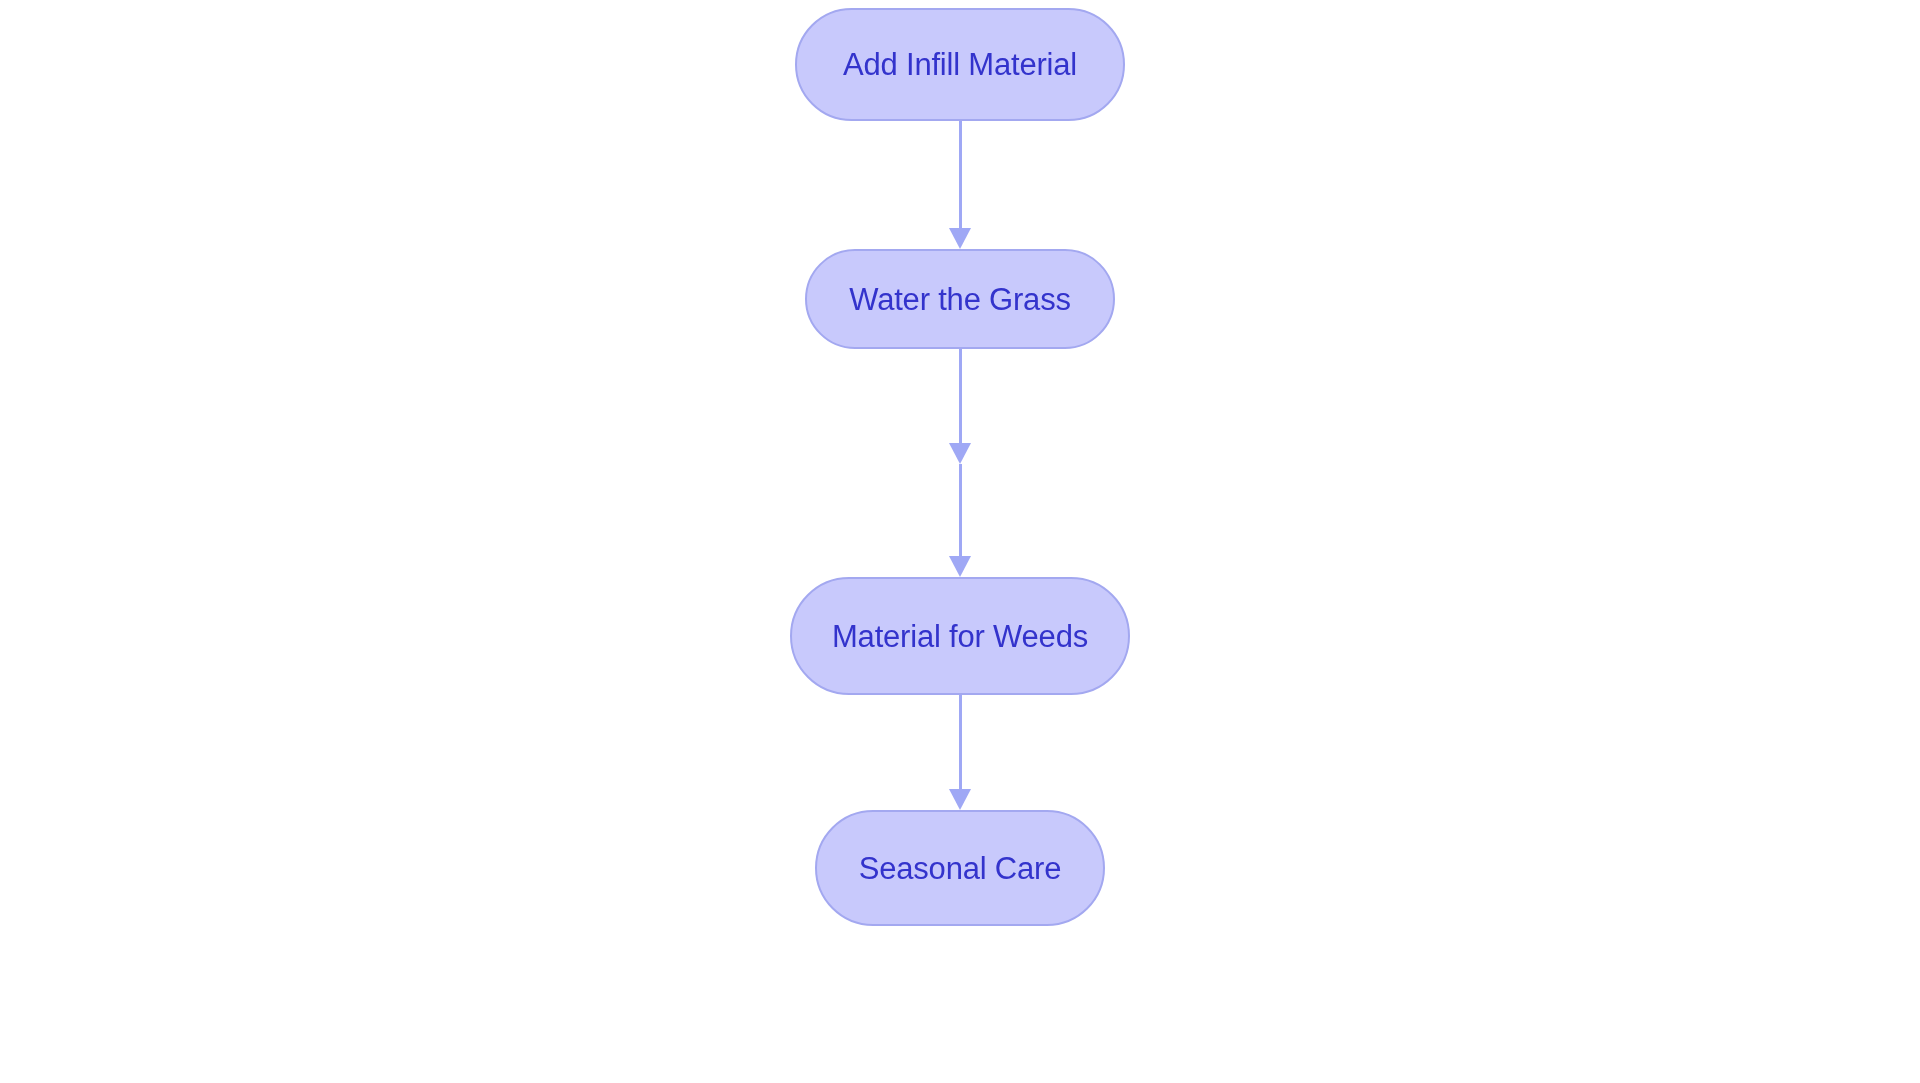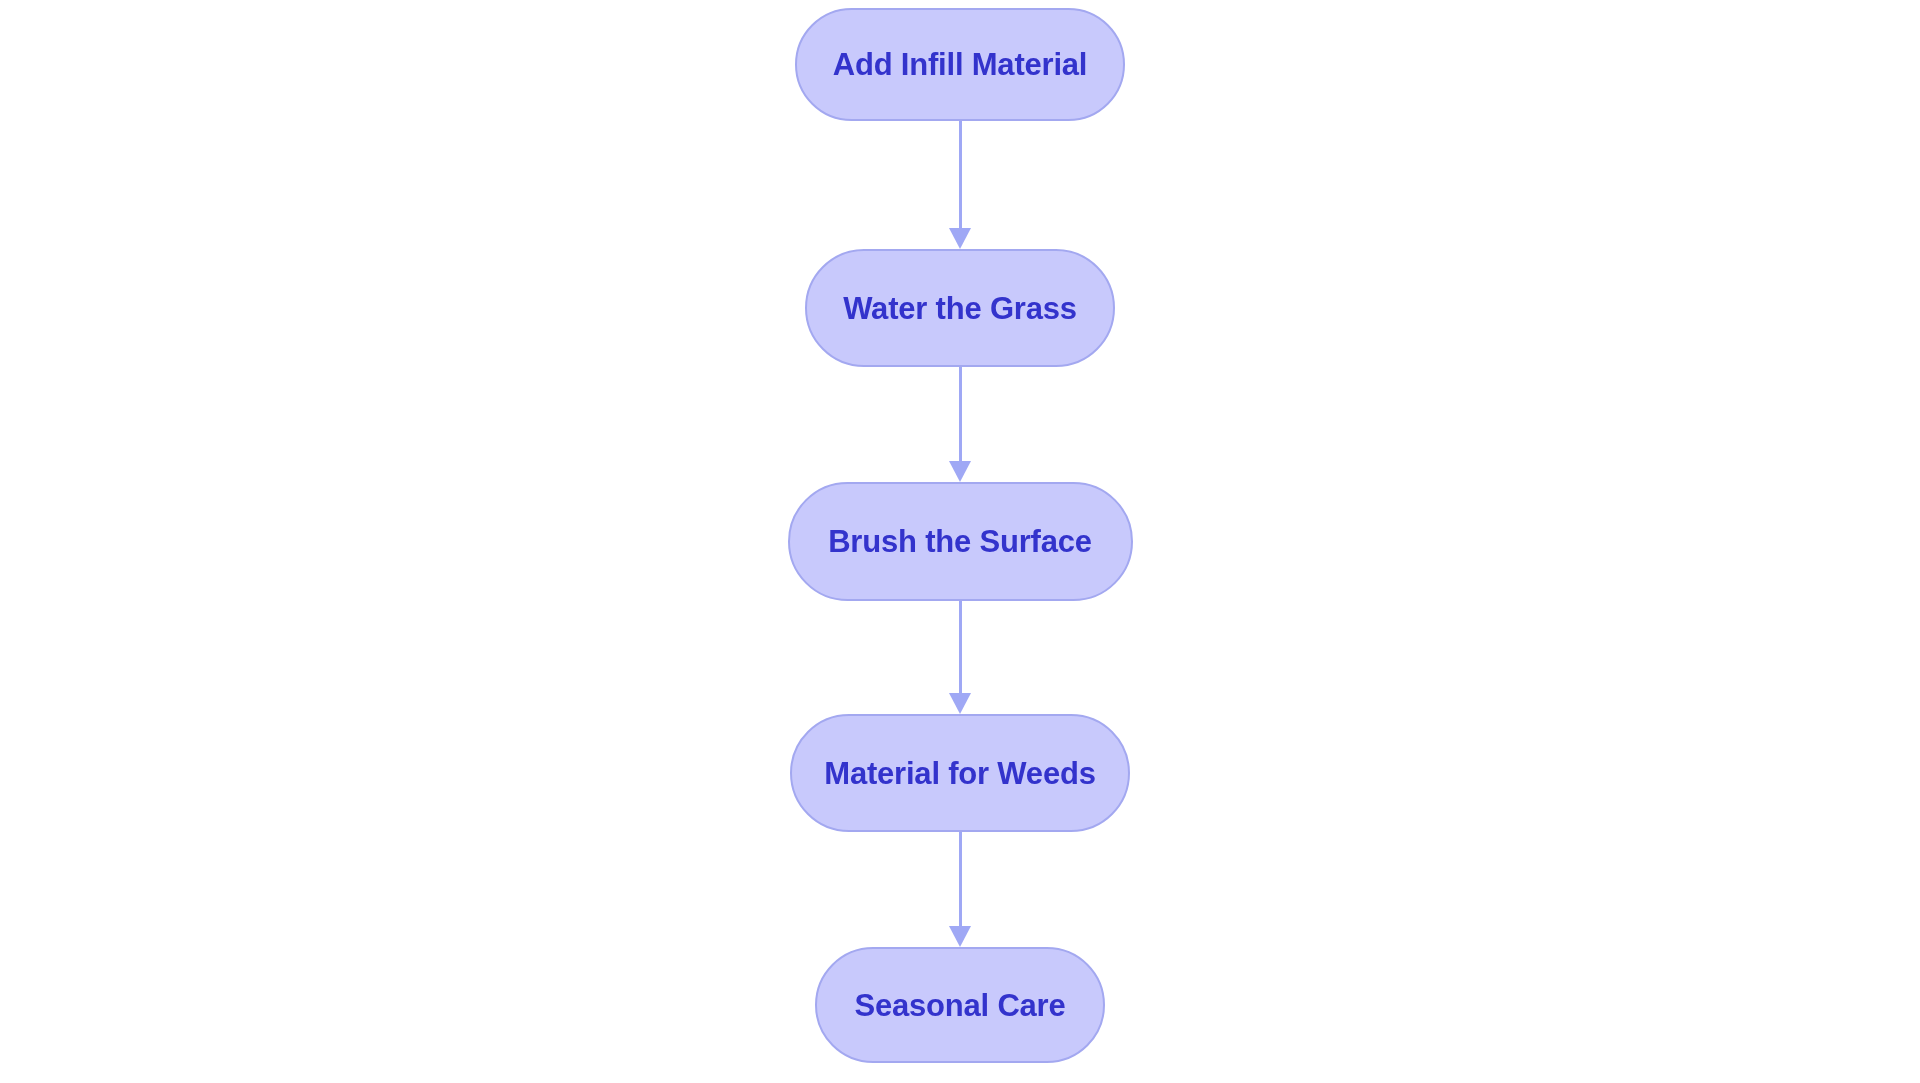--- a/index.html
+++ b/index.html
@@ -39,35 +39,35 @@
   .node {
     box-sizing: border-box;
     display: flex;
     align-items: center;
     justify-content: center;
     background: #c8c9fc;
     border: 2px solid #a3a8f0;
     border-radius: 999px;
     color: #3333cc;
     font-size: 31px;
-    font-weight: 700;
+    font-weight: 400;
     letter-spacing: -0.2px;
     white-space: nowrap;
     line-height: 1;
     user-select: none;
   }
   .node .node-label {
     display: block;
     padding: 0 2px;
     color: #3333cc;
   }
 
   
   .node-1 { width: 330px; height: 113px; margin-top: 8px; }
-  .node-2 { width: 310px; height: 118px; }
+  .node-2 { width: 310px; height: 100px; }
   .node-3 { width: 345px; height: 119px; }
   .node-4 { width: 340px; height: 118px; }
   .node-5 { width: 290px; height: 116px; }
 
   
   .connector {
     position: relative;
     width: 26px;
     display: flex;
     flex-direction: column;
@@ -109,23 +109,20 @@
 
     <div class="node node-2">
       <span class="node-label">Water the Grass</span>
     </div>
 
     <div class="connector conn-2">
       <div class="conn-line"></div>
       <div class="conn-head"></div>
     </div>
 
-    <div class="node node-3">
-      <span class="node-label">Brush the Surface</span>
-    </div>
 
     <div class="connector conn-3">
       <div class="conn-line"></div>
       <div class="conn-head"></div>
     </div>
 
     <div class="node node-4">
       <span class="node-label">Material for Weeds</span>
     </div>
 

